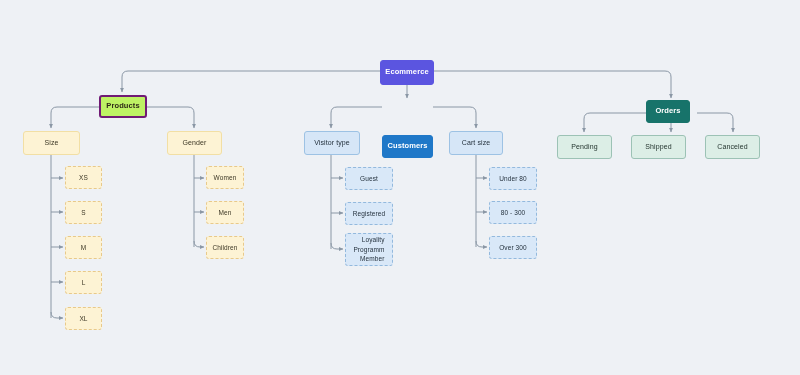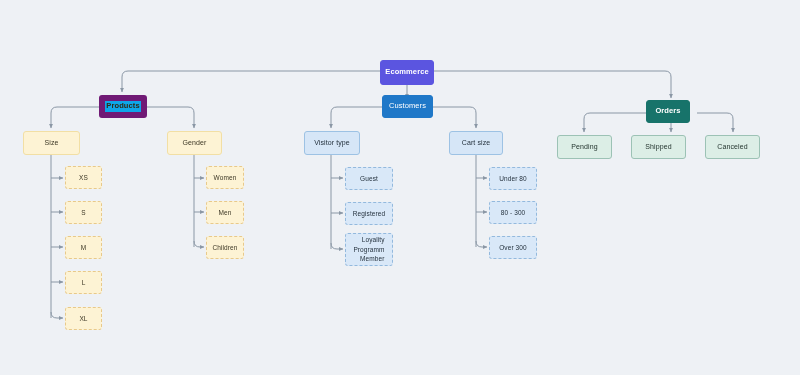--- a/index.html
+++ b/index.html
@@ -41,32 +41,33 @@
   }
   
   .n-root {
     background: #5b55e0;
     color: #ffffff;
     font-size: 7.5px;
     font-weight: bold;
     border: 1px solid #5b55e0;
   }
   .n-products {
-    background: #0ea5e9;
+    background: #bef264;
     color: #2f2a16;
     font-size: 7.5px;
     font-weight: bold;
-    border: 6px solid #701a75;
+    border: 2px solid #701a75;
   }
   .n-customers {
     background: #1f78c8;
     color: #ffffff;
     font-size: 7.5px;
-    font-weight: normal;
+    font-weight: bold;
     border: 1px solid #1f78c8;
+    margin-top: 40px;
   }
   .n-orders {
     background: #17736a;
     color: #ffffff;
     font-size: 7.5px;
     font-weight: bold;
     border: 1px solid #17736a;
   }
   
   .n-sub-yellow {

